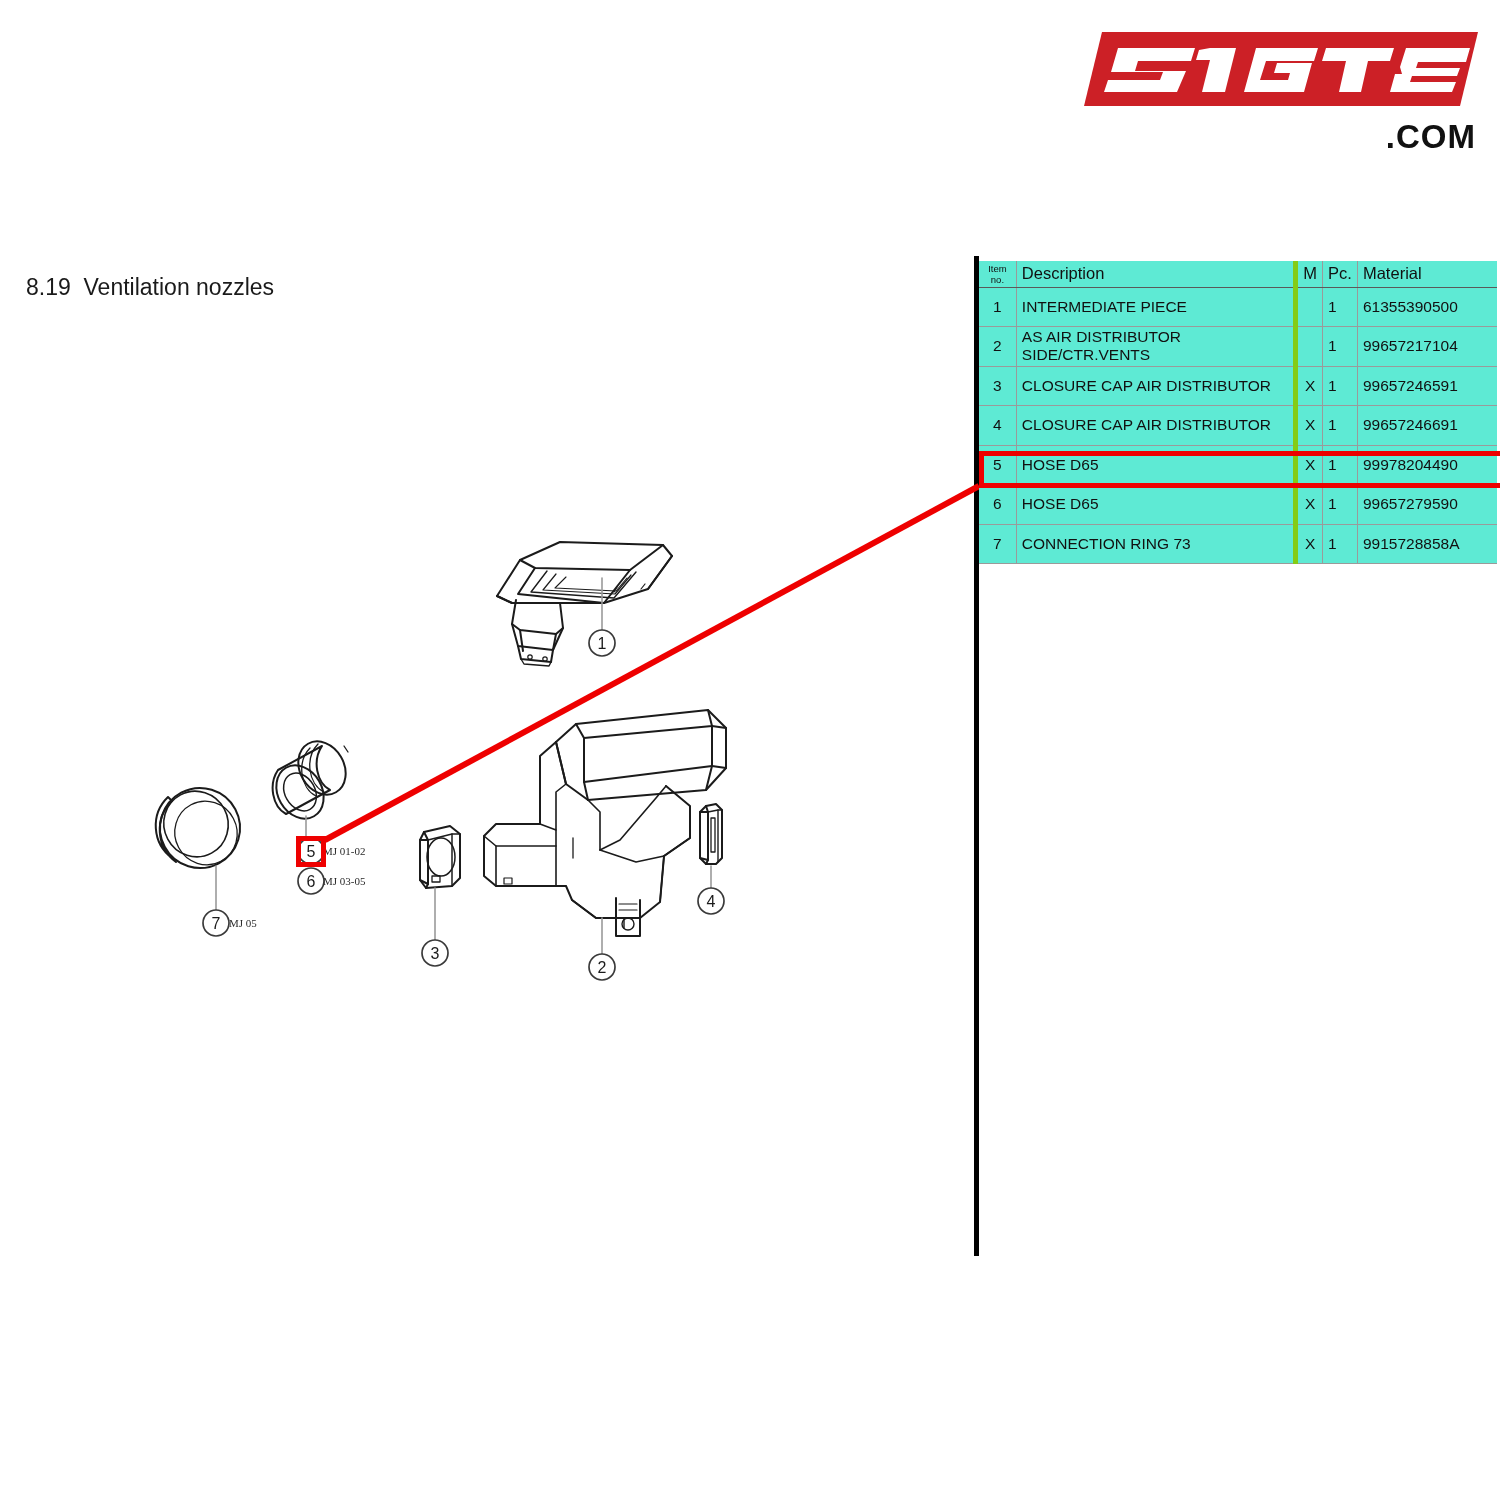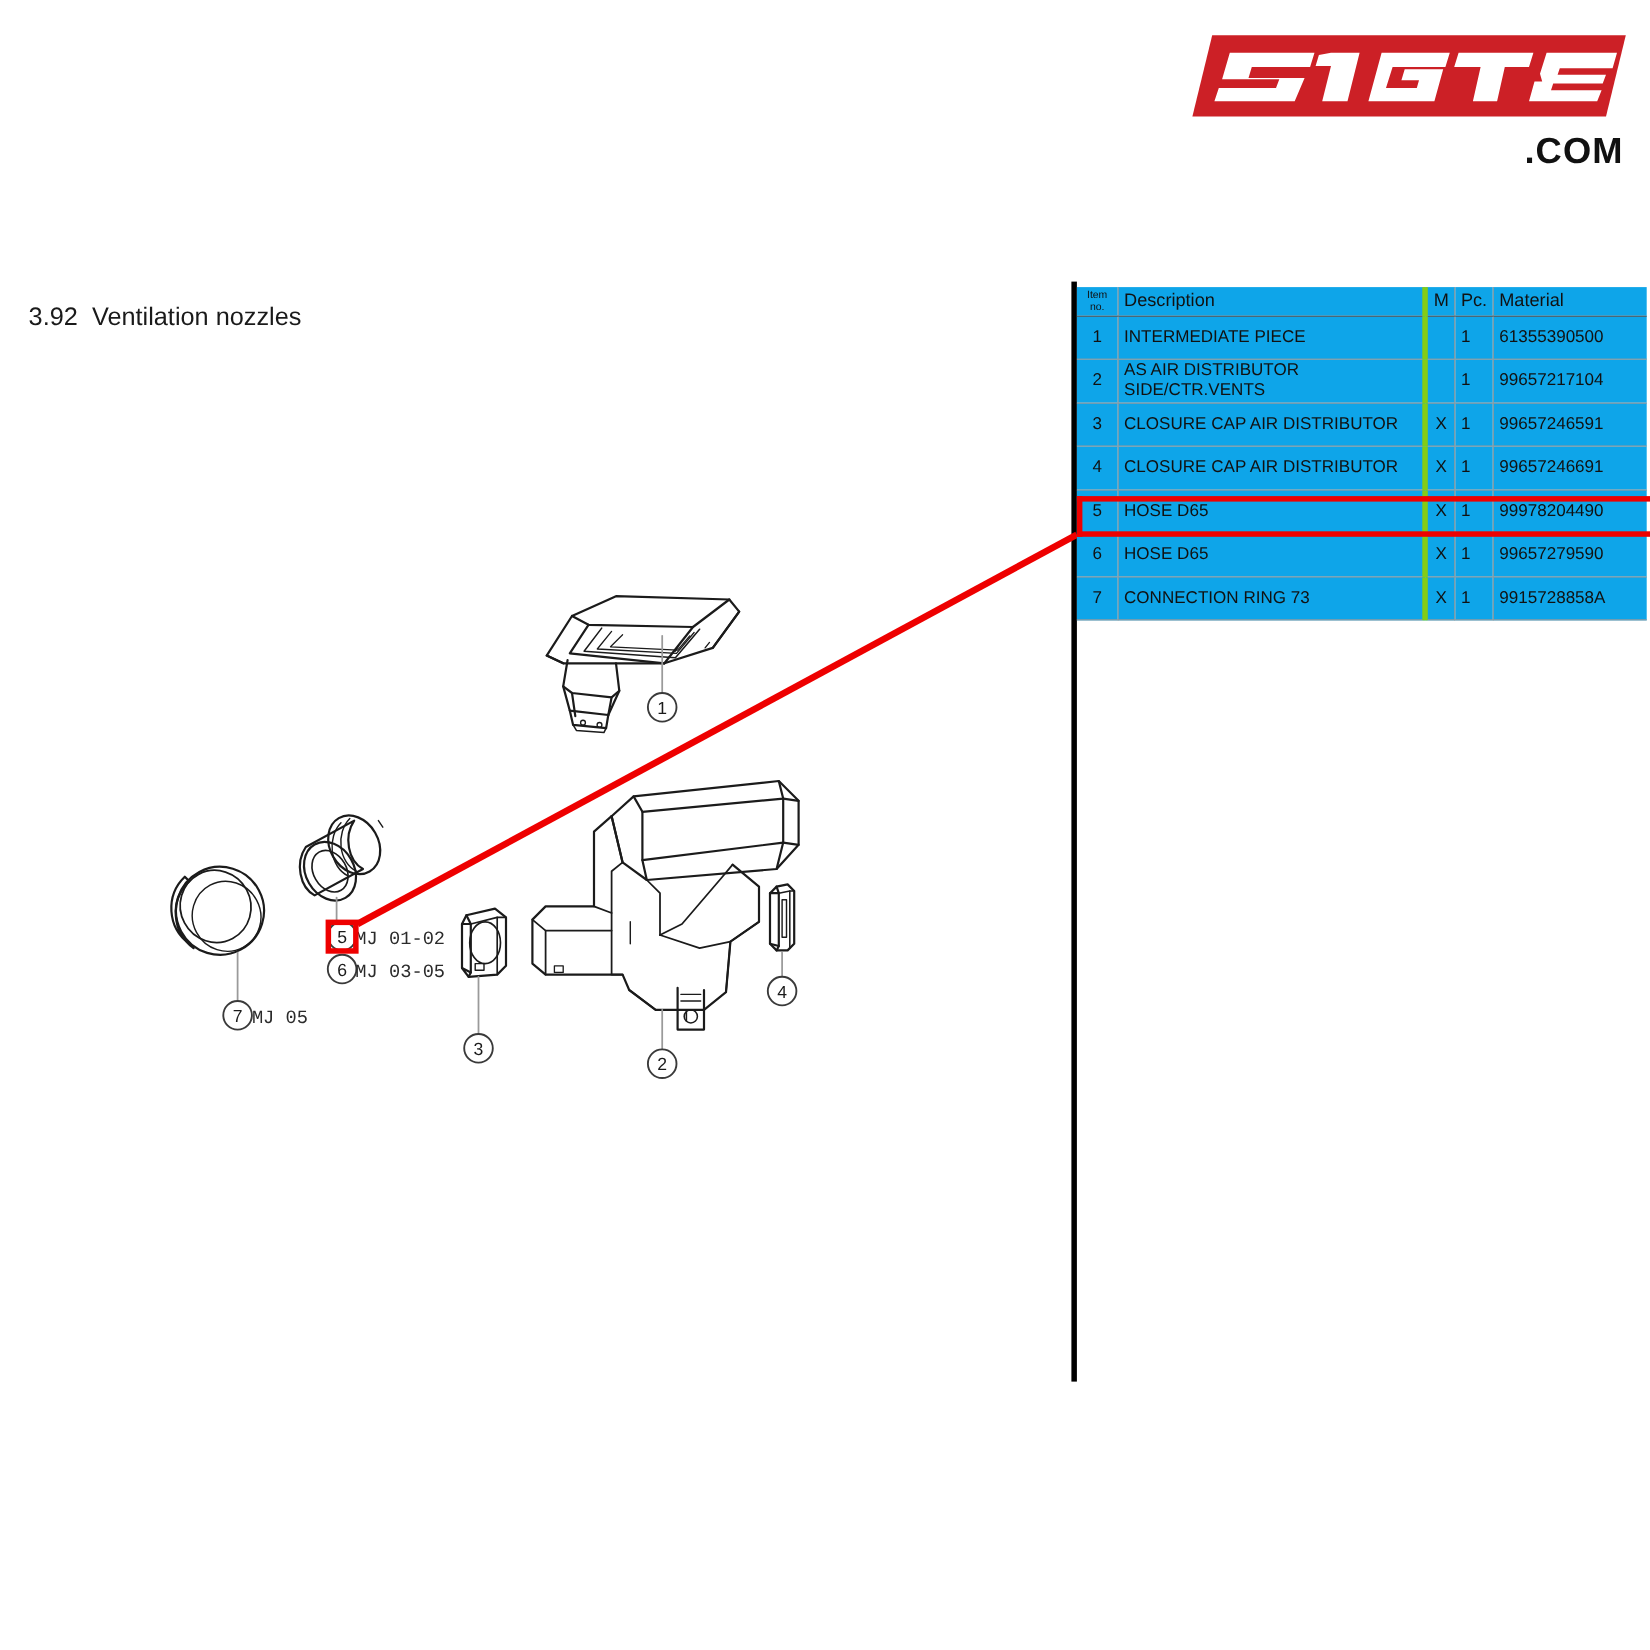--- a/index.html
+++ b/index.html
@@ -65,21 +65,21 @@
     font-size: 15.5px;
     color: #111111;
     font-family: "Liberation Sans", sans-serif;
   }
   #parts-table td, #parts-table th {
     border-bottom: 1px solid #9a9a9a;
     padding: 0 5px;
     text-align: left;
     vertical-align: middle;
     font-weight: normal;
-    background: #0ea5e9;
+    background: #5eead4;
     margin-top: 28px;
   }
   #parts-table thead th { height: 26px; border-bottom: 1px solid #5a5a5a; }
   #parts-table tbody td { height: 39.5px; }
 
   .col-item  { width: 38px;  text-align: center !important; border-right: 1px solid #9a9a9a; }
   .col-desc  { width: 290px; border-right: 5px solid #84cc16; }
   .col-m     { width: 20px;  text-align: center !important; border-right: 1px solid #9a9a9a; }
   .col-pc    { width: 28px;  text-align: right; border-right: 1px solid #9a9a9a; }
   .col-mat   { width: 142px; }
@@ -114,24 +114,24 @@
   }
 
   
   #diagram {
     position: absolute;
     left: 0; top: 0;
     width: 975px; height: 1260px;
   }
   .callout-label {
     position: absolute;
-    font-size: 17px;
+    font-size: 11px;
     color: #2b2b2b;
     white-space: nowrap;
-    font-family: Liberation Mono, monospace;
+    font-family: Liberation Serif, serif;
   }
 </style>
 </head>
 <body>
 
 <div id="page">
 
   <div id="logo">
     <svg id="logo-wordmark" viewBox="0 0 430 100">
       <g fill="#cc2026">
@@ -147,21 +147,21 @@
         <path d="M 206 30 L 268 30 L 264 43 L 216 43 L 210 62 L 238 62 L 240 55 L 224 55 L 227 45 L 262 45 L 254 74 L 194 74 Z"></path>
 
         <path d="M 276 30 L 344 30 L 340 43 L 318 43 L 311 74 L 289 74 L 296 43 L 272 43 Z"></path>
 
         <path d="M 356 30 L 420 30 L 416 44 L 368 44 L 366 50 L 410 50 L 407 58 L 362 58 L 360 64 L 406 64 L 402 74 L 340 74 L 345 56 L 352 56 L 350 49 Z"></path>
       </g>
     </svg>
     <div id="logo-dotcom">.COM</div>
   </div>
 
-  <div id="page-title">3.92  Ventilation nozzles</div>
+  <div id="page-title">8.19  Ventilation nozzles</div>
 
   <div id="separator"></div>
 
   <div id="diagram">
     <svg viewBox="0 0 975 1260" width="975" height="1260">
       <g fill="none" stroke="#1b1b1b" stroke-width="2" stroke-linejoin="round" stroke-linecap="round">
 
         <g>
           <path d="M 497 596 L 520 560 L 560 542 L 663 545 L 672 556 L 648 589 L 604 603 L 512 603 Z"></path>
           <path d="M 497 596 L 512 603"></path>

